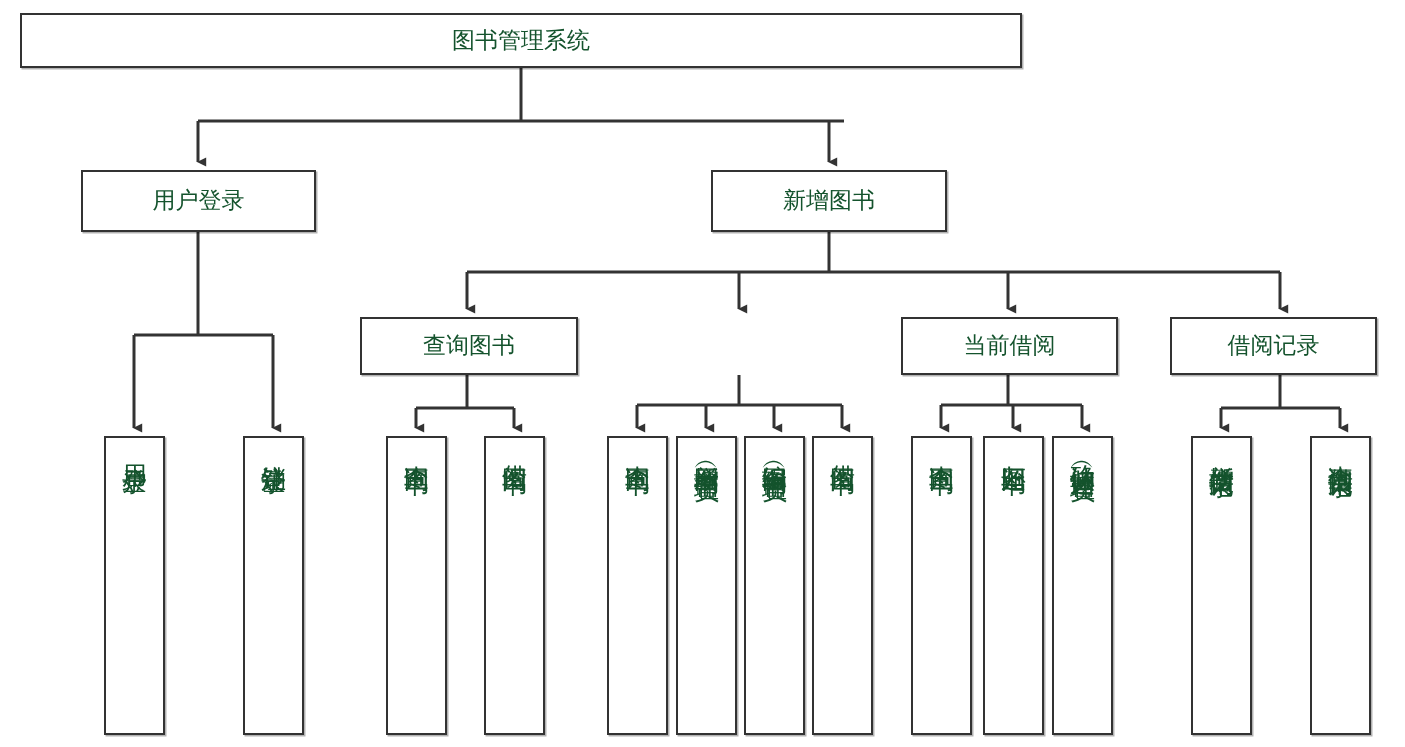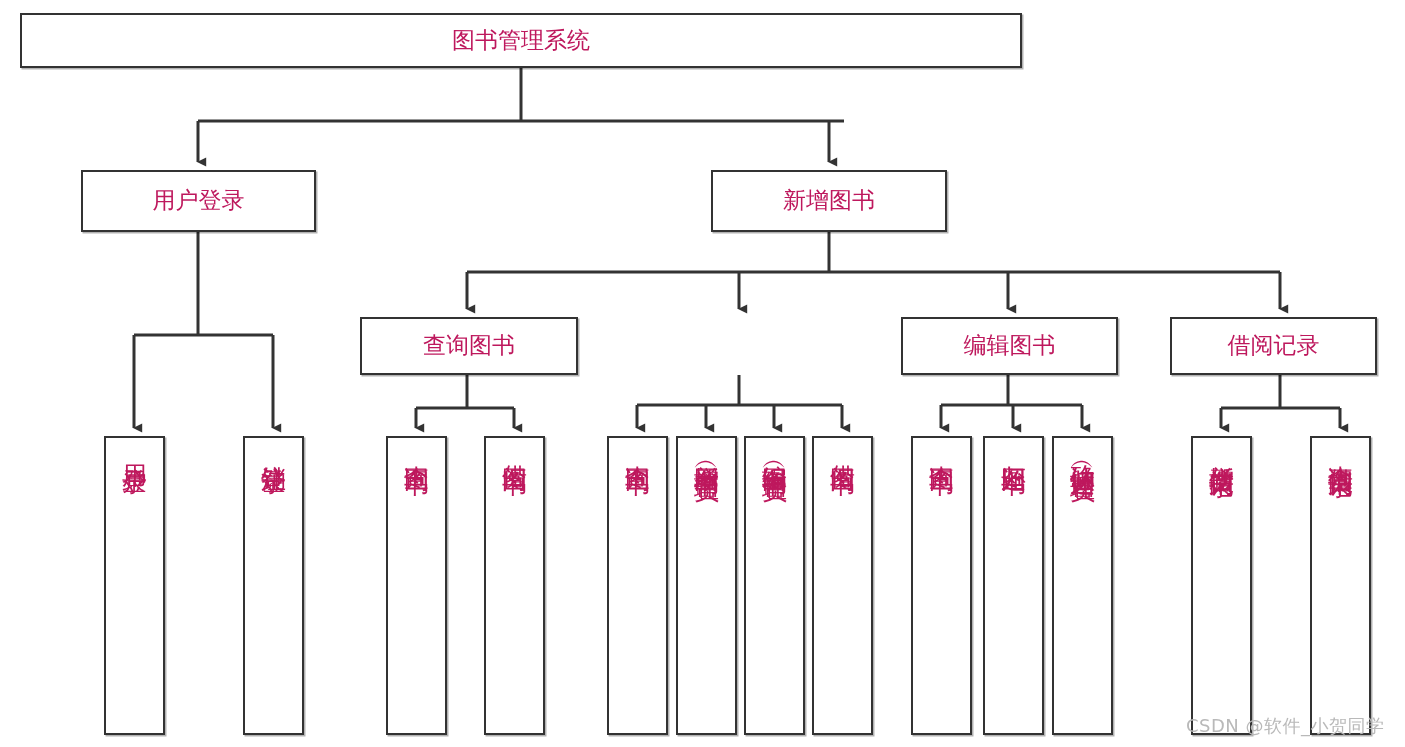--- a/index.html
+++ b/index.html
@@ -30,21 +30,21 @@
     position: absolute;
     box-sizing: border-box;
     background: #ffffff;
     border: 2px solid #333333;
     display: flex;
     align-items: center;
     justify-content: center;
     box-shadow: 1.5px 1.5px 0 rgba(0,0,0,0.30);
   }
   .node-label {
-    color: #be185d;
+    color: #14532d;
     line-height: 1.18;
     text-align: right;
     white-space: nowrap;
   }
   .node.horizontal .node-label {
     font-size: 23px;
   }
   .node.vertical {
     align-items: flex-start;
     justify-content: center;
@@ -131,21 +131,21 @@
     <span class="node-label">用户登录</span>
   </div>
   <div class="node horizontal" style="left:711px; top:170px; width:236px; height:62px;">
     <span class="node-label">新增图书</span>
   </div>
 
   <div class="node horizontal" style="left:360px; top:317px; width:218px; height:58px;">
     <span class="node-label">查询图书</span>
   </div>
   <div class="node horizontal" style="left:901px; top:317px; width:217px; height:58px;">
-    <span class="node-label">编辑图书</span>
+    <span class="node-label">当前借阅</span>
   </div>
   <div class="node horizontal" style="left:1170px; top:317px; width:207px; height:58px;">
     <span class="node-label">借阅记录</span>
   </div>
 
   <div class="node vertical" style="left:104px; top:436px; width:61px; height:299px;">
     <span class="node-label">用户登录</span>
   </div>
   <div class="node vertical" style="left:243px; top:436px; width:61px; height:299px;">
     <span class="node-label">注销登录</span>
@@ -177,15 +177,14 @@
   <div class="node vertical" style="left:1052px; top:436px; width:61px; height:299px;">
     <span class="node-label">确认归还（管理员）</span>
   </div>
   <div class="node vertical" style="left:1191px; top:436px; width:61px; height:299px;">
     <span class="node-label">新增借阅记录</span>
   </div>
   <div class="node vertical" style="left:1310px; top:436px; width:61px; height:299px;">
     <span class="node-label">查询借阅记录</span>
   </div>
 
-  <div id="watermark">CSDN @软件_小贺同学</div>
 
 </div>
 
 </body></html>

